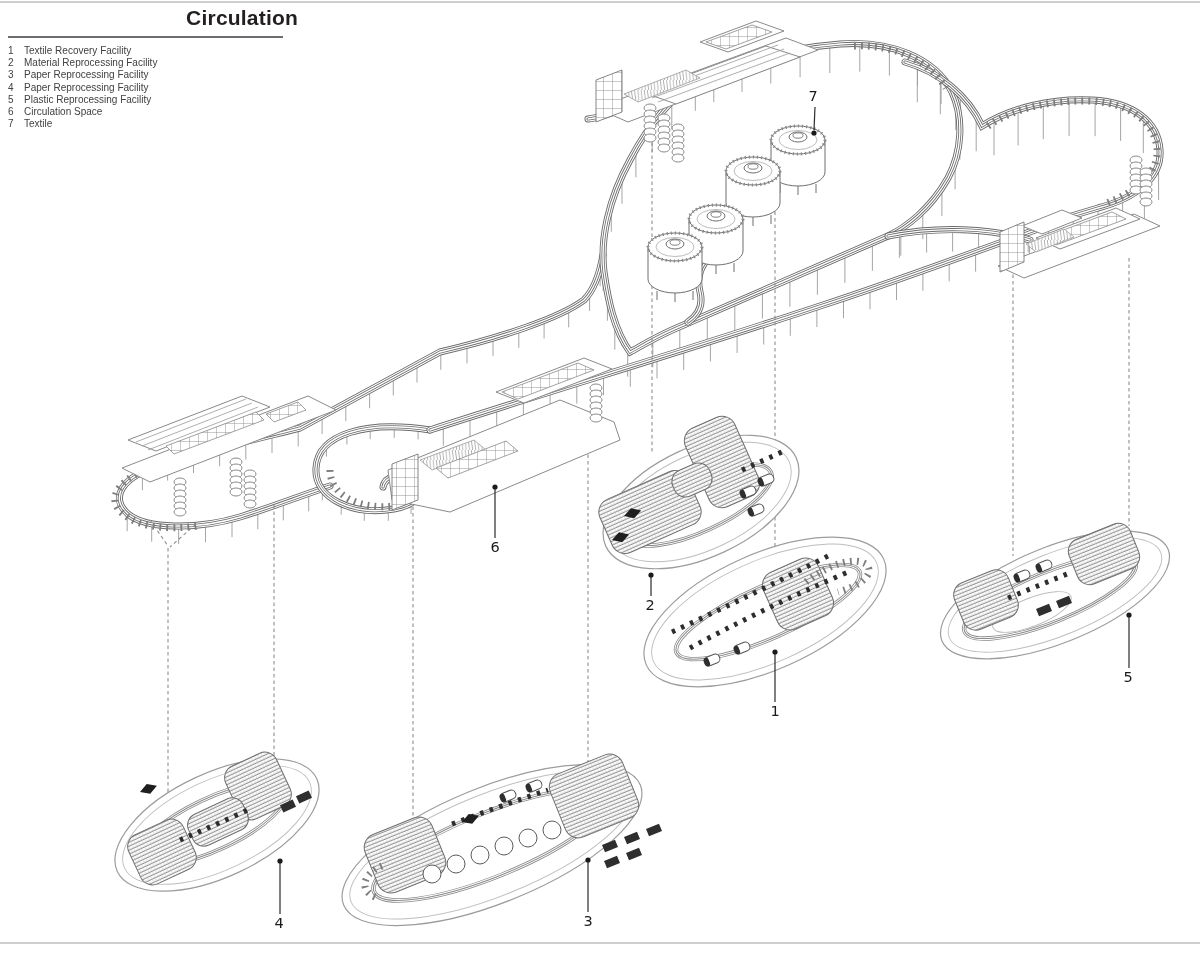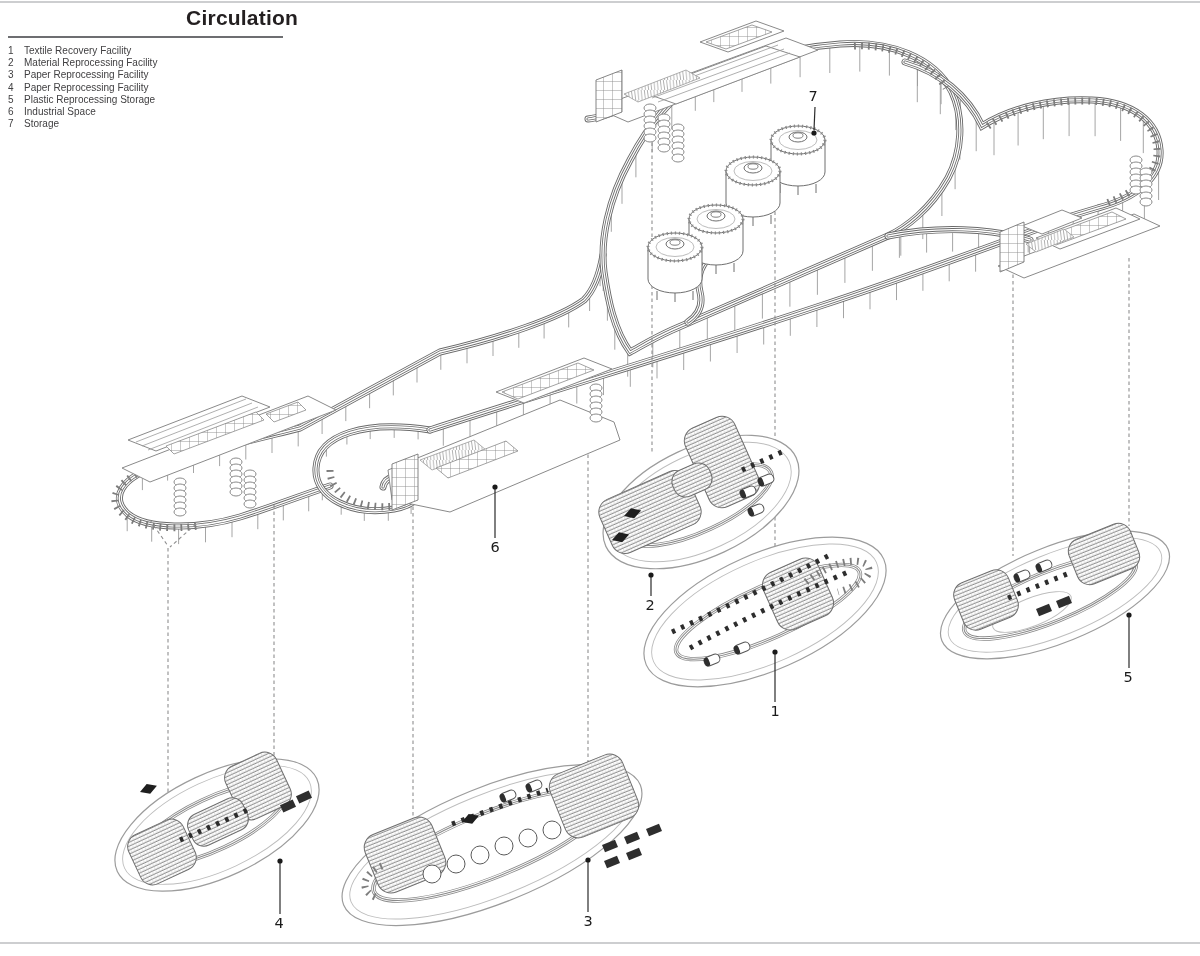--- a/index.html
+++ b/index.html
@@ -478,25 +478,25 @@
       <li>
           <span class="num">3</span>
           <span class="lbl">Paper Reprocessing Facility</span>
         </li>
       <li>
           <span class="num">4</span>
           <span class="lbl">Paper Reprocessing Facility</span>
         </li>
       <li>
           <span class="num">5</span>
-          <span class="lbl">Plastic Reprocessing Storage</span>
+          <span class="lbl">Plastic Reprocessing Facility</span>
         </li>
       <li>
           <span class="num">6</span>
-          <span class="lbl">Industrial Space</span>
+          <span class="lbl">Circulation Space</span>
         </li>
       <li>
           <span class="num">7</span>
-          <span class="lbl">Storage</span>
+          <span class="lbl">Textile</span>
         </li>
     </ol>
   </div>
 </div>
 
 </body></html>

